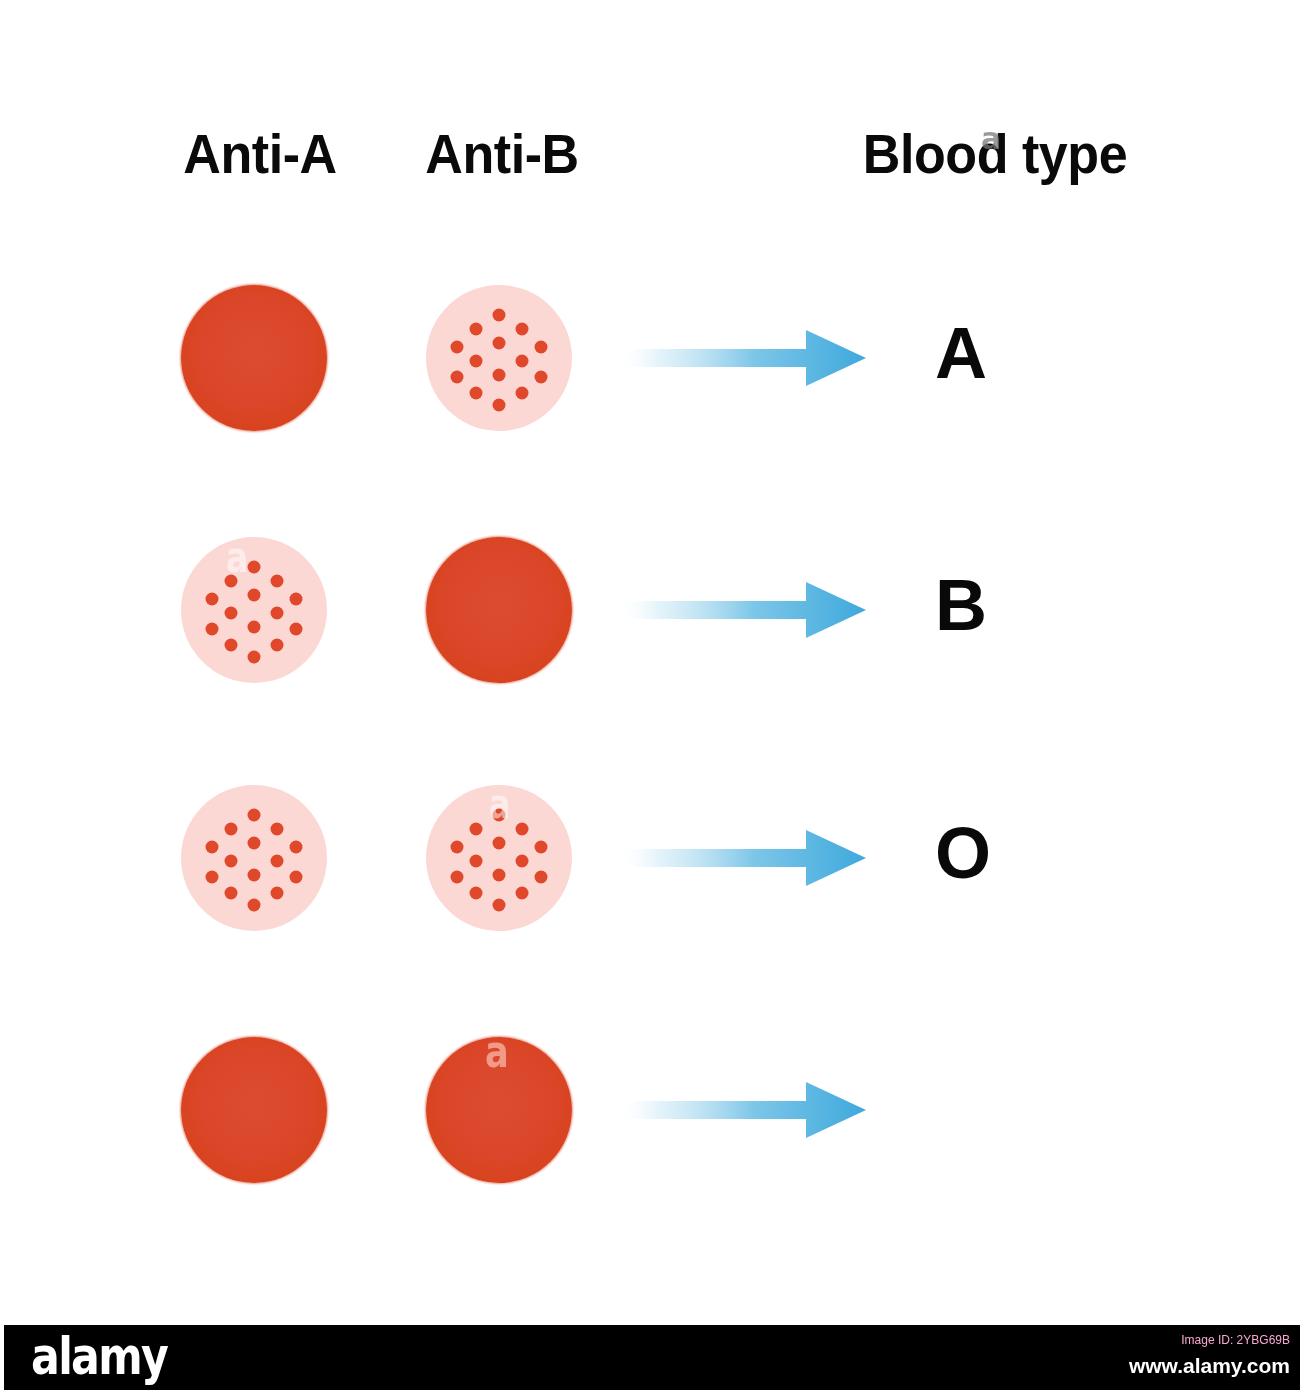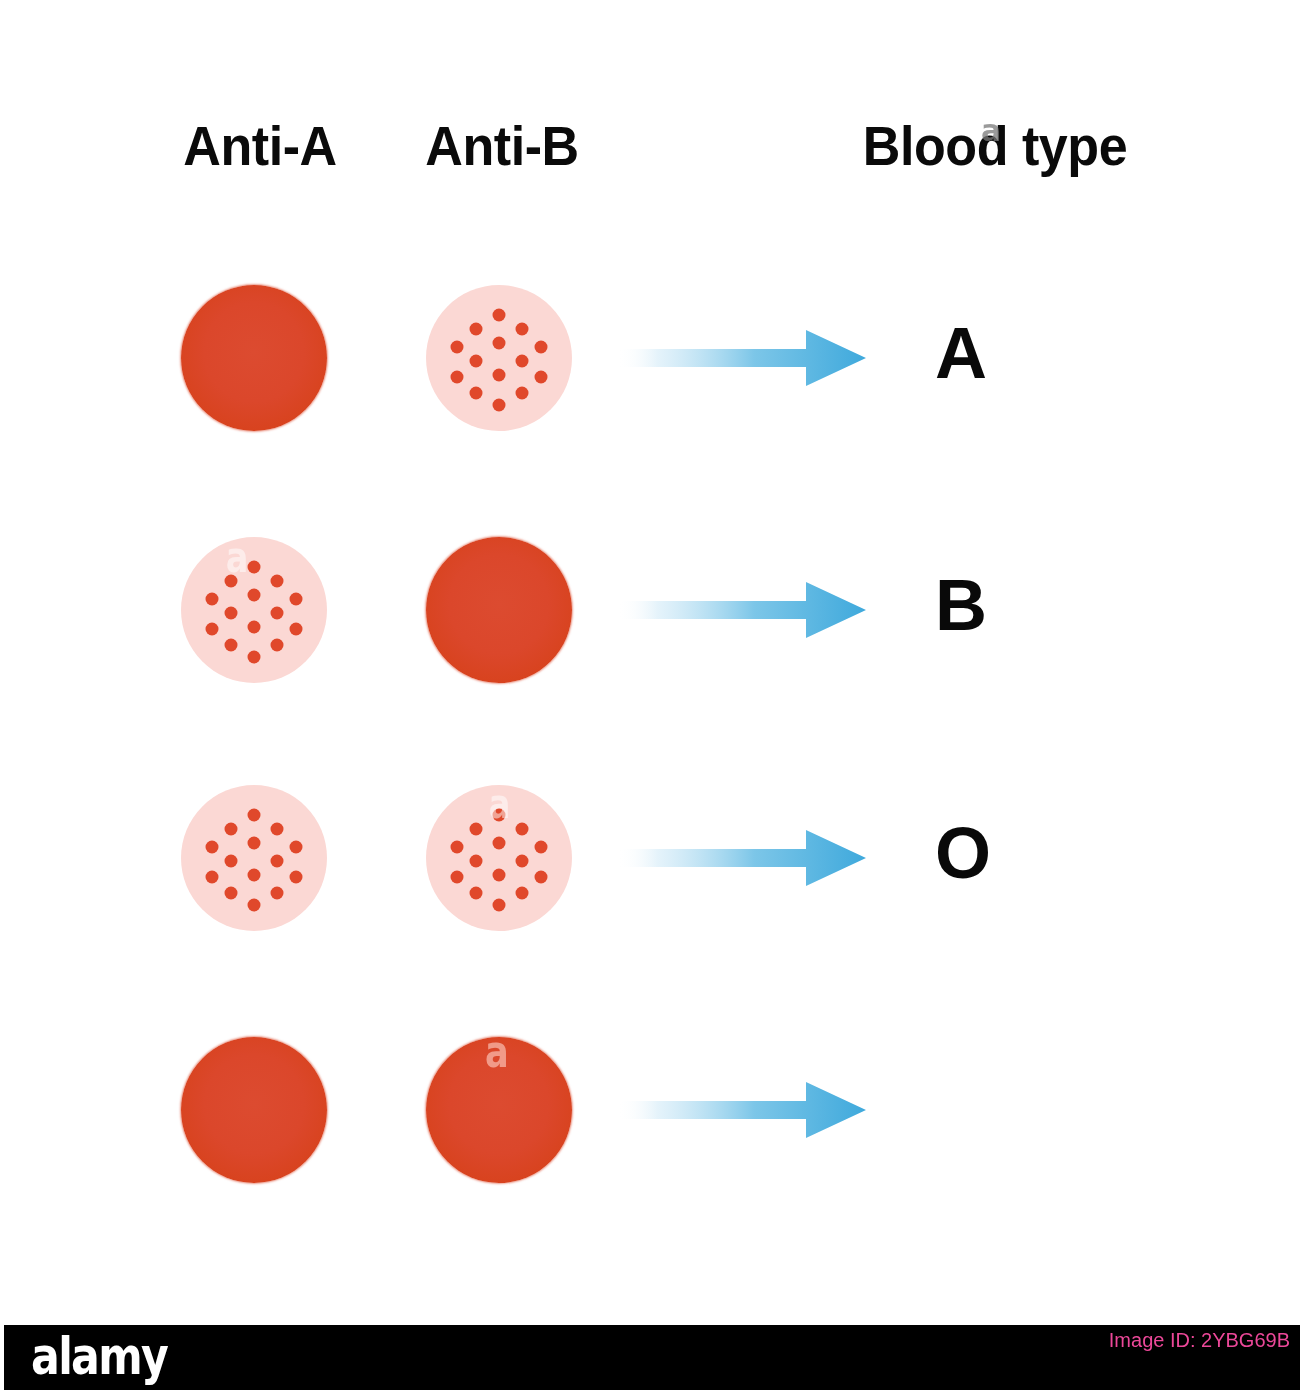--- a/index.html
+++ b/index.html
@@ -20,21 +20,21 @@
     left: 0; top: 0;
     width: 1300px;
     height: 1390px;
     background: #ffffff;
   }
 
   
   .header-row {
     position: absolute;
     left: 0;
-    top: 110px;
+    top: 118px;
     width: 1076px;
     height: 76px;
   }
   .col-header {
     position: absolute;
     font-weight: 700;
     font-size: 56px;
     line-height: 72px;
     color: #0a0a0a;
     letter-spacing: -0.5px;
@@ -135,23 +135,23 @@
   }
   .wm-right {
     position: absolute;
     right: 14px;
     top: 3px;
     width: 320px;
     text-align: right;
   }
   .wm-imageid {
     display: block;
-    font-size: 20px;
+    font-size: 12px;
     line-height: 24px;
-    color: #ec4899;
+    color: #f9a8d4;
     font-weight: 400;
   }
   .wm-url {
     display: block;
     font-size: 21px;
     line-height: 28px;
     color: #ffffff;
     font-weight: 700;
   }
 
@@ -344,16 +344,17 @@
         <path d="M0,23 L188,23 L188,4 L248,32 L188,60 L188,41 L0,41 Z" fill="url(#ag3)"></path>
       </svg>
     </div>
 
   </div>
 
   <div class="watermark-bar">
     <div class="alamy-logo">alamy</div>
     <div class="wm-right">
       <span class="wm-imageid">Image ID: 2YBG69B</span>
+      <span class="wm-url">www.alamy.com</span>
     </div>
   </div>
 
 </div>
 
 </body></html>

